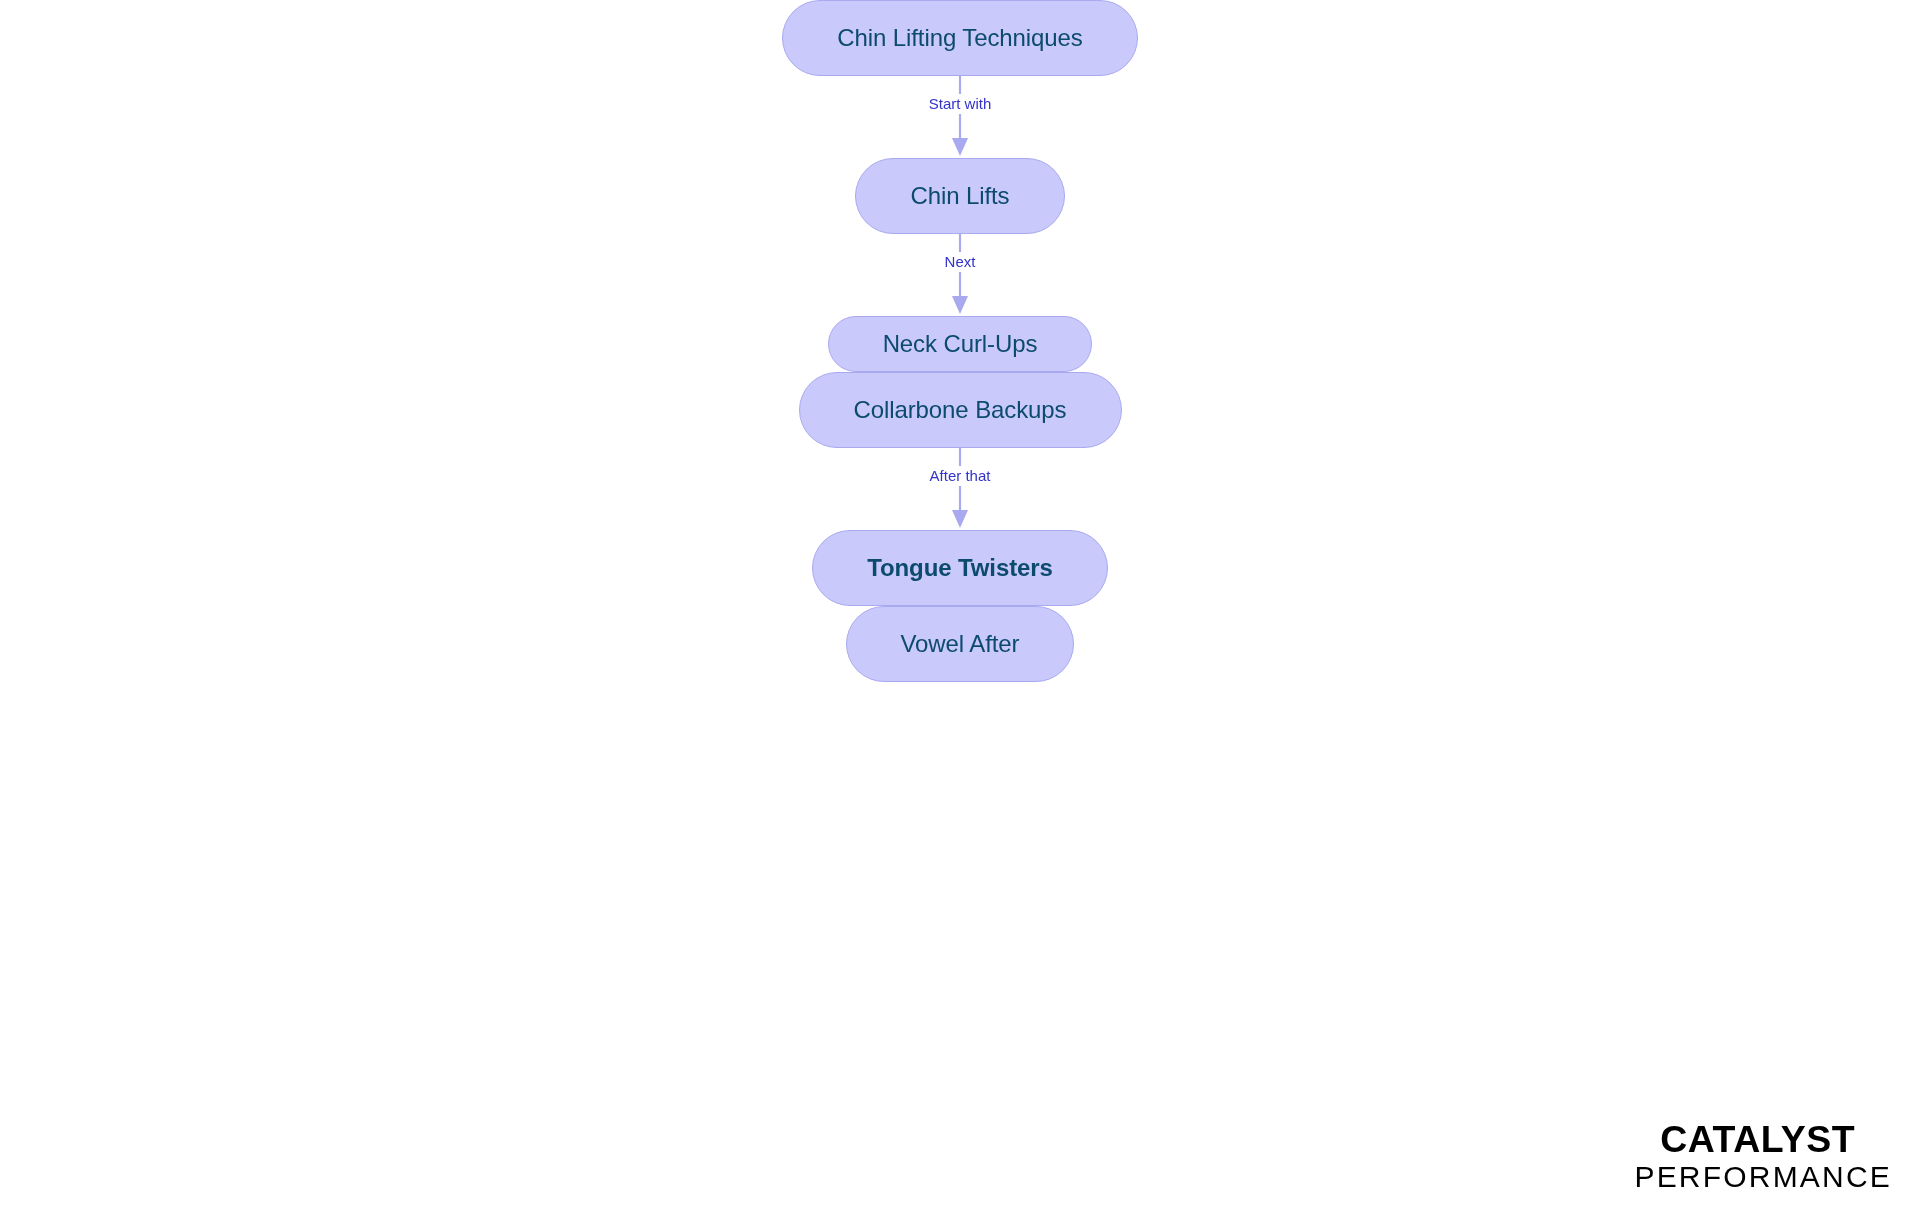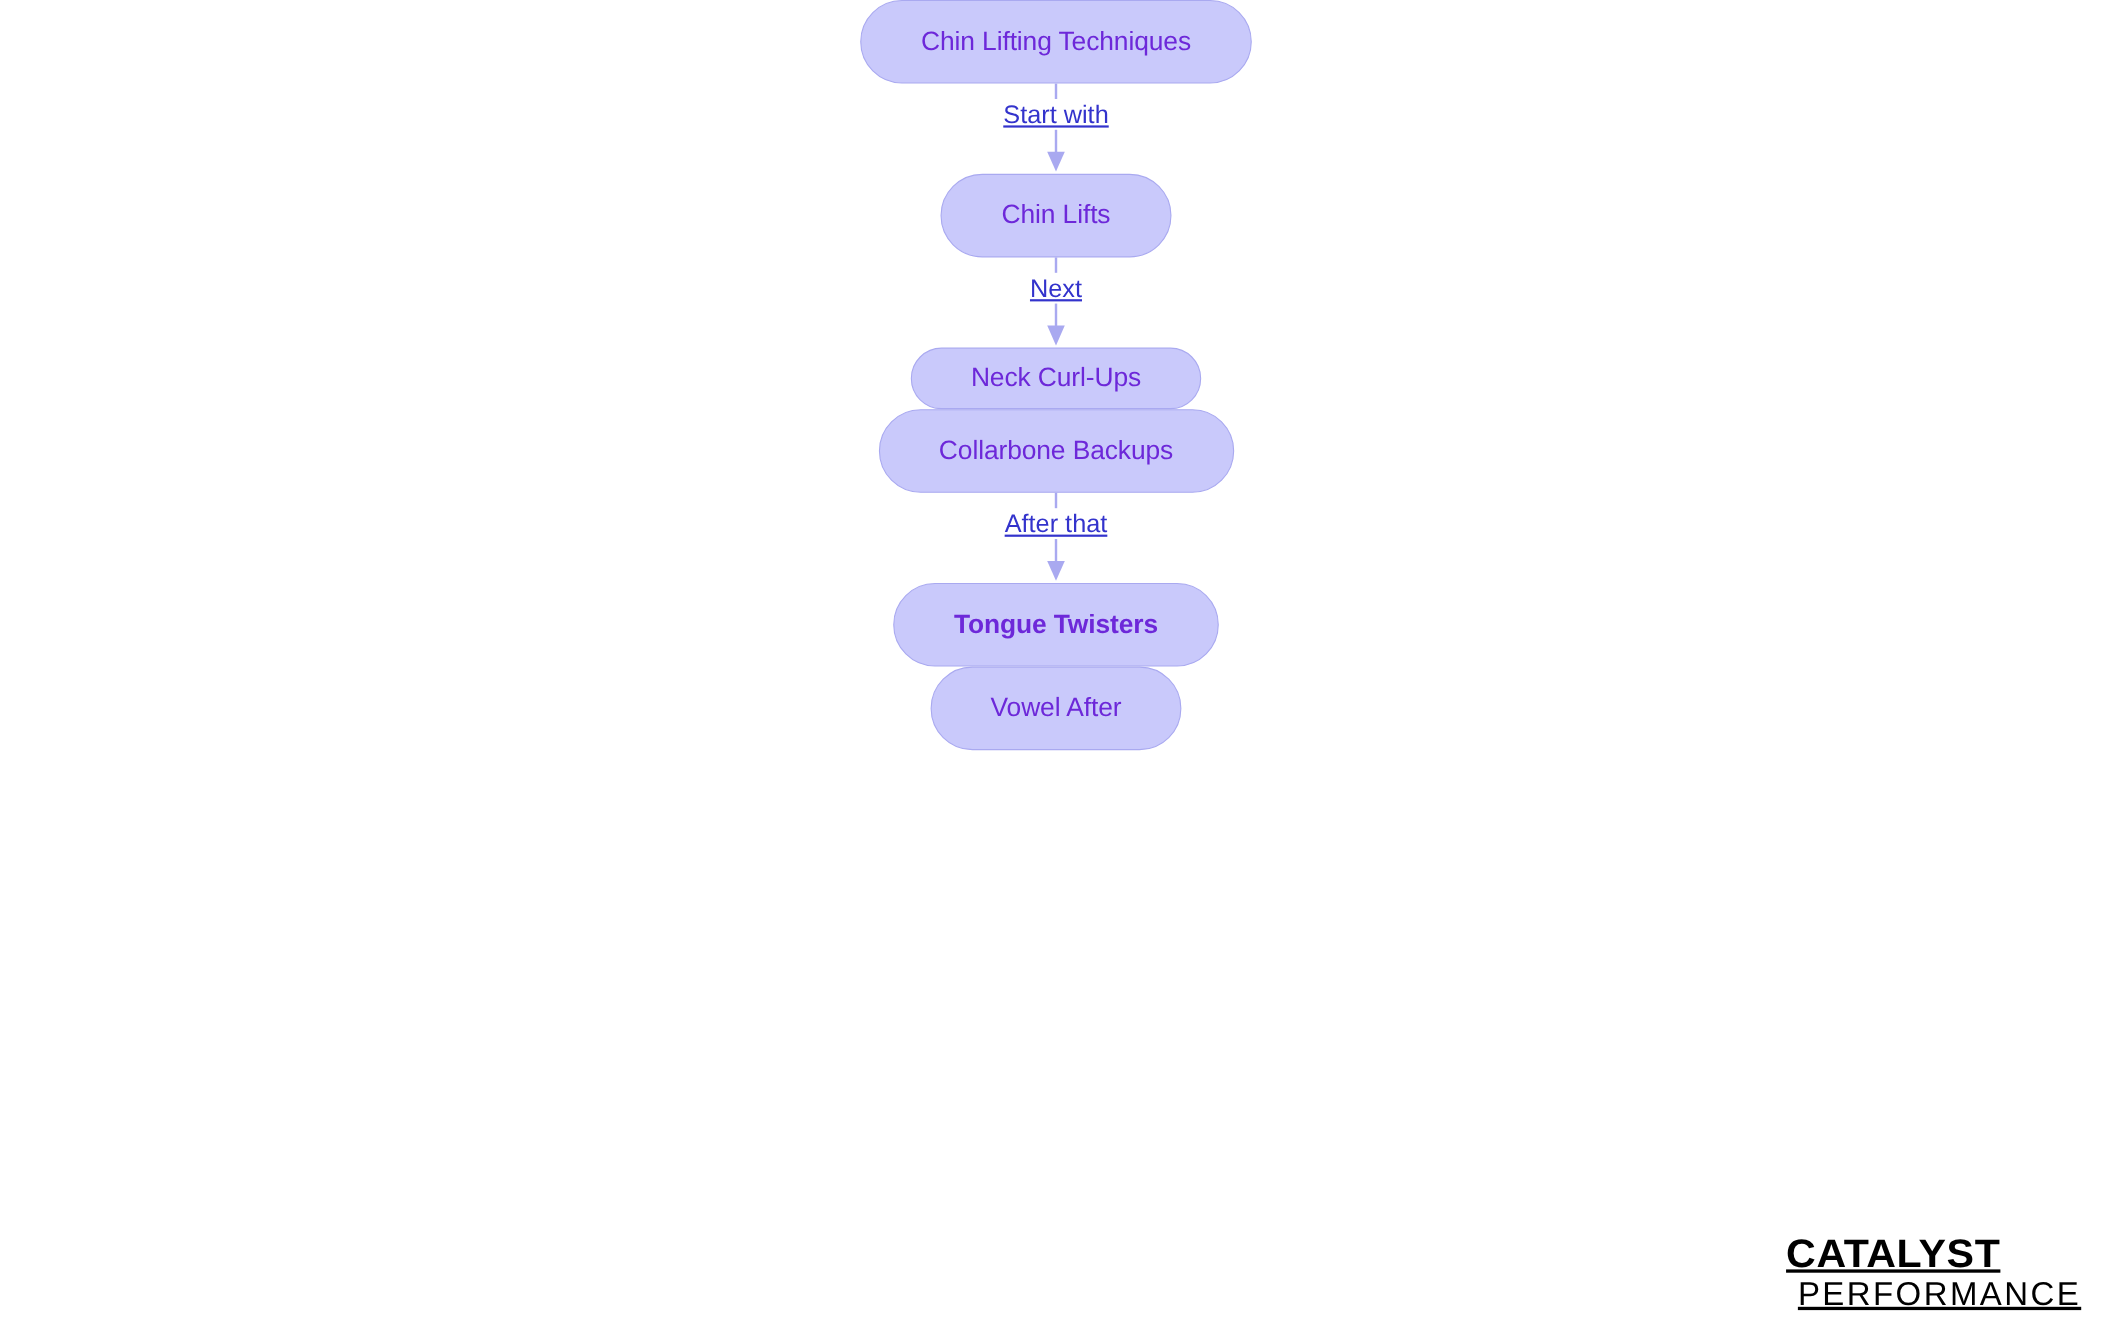--- a/index.html
+++ b/index.html
@@ -44,21 +44,21 @@
     font-size: 24px;
     font-weight: 400;
     letter-spacing: -0.1px;
     white-space: nowrap;
     line-height: 1;
   }
 
   .node-label {
     display: block;
     padding: 0;
-    color: #6d28d9;
+    color: #0c4a6e;
   }
 
   
   .n0 { height: 76px;  padding: 0 54px; }
   .n1 { height: 76px;  padding: 0 54px; }
   .n2 { height: 56px;  padding: 0 54px; justify-content: flex-end; }
   .n3 { height: 76px;  padding: 0 54px; }
   .n4 { height: 76px;  padding: 0 54px; font-weight: bold; }
   .n5 { height: 76px;  padding: 0 54px; }
 
@@ -80,35 +80,33 @@
     height: 82px;
     overflow: visible;
   }
 
   .edge-label {
     position: relative;
     z-index: 2;
     background: #ffffff;
     padding: 1px 7px;
     color: #3333cc;
-    font-size: 23px;
+    font-size: 15px;
     line-height: 1.15;
     white-space: nowrap;
     transform: translateY(-13px);
-    text-decoration: underline;
   }
 
   
   .brand {
     position: absolute;
     right: 28px;
     bottom: 22px;
-    text-align: left;
+    text-align: center;
     user-select: none;
-    text-decoration: underline;
   }
 
   .brand-main {
     display: block;
     font-family: "Liberation Sans", sans-serif;
     font-size: 36px;
     font-weight: 700;
     color: #000000;
     letter-spacing: 0.5px;
     line-height: 1.0;

